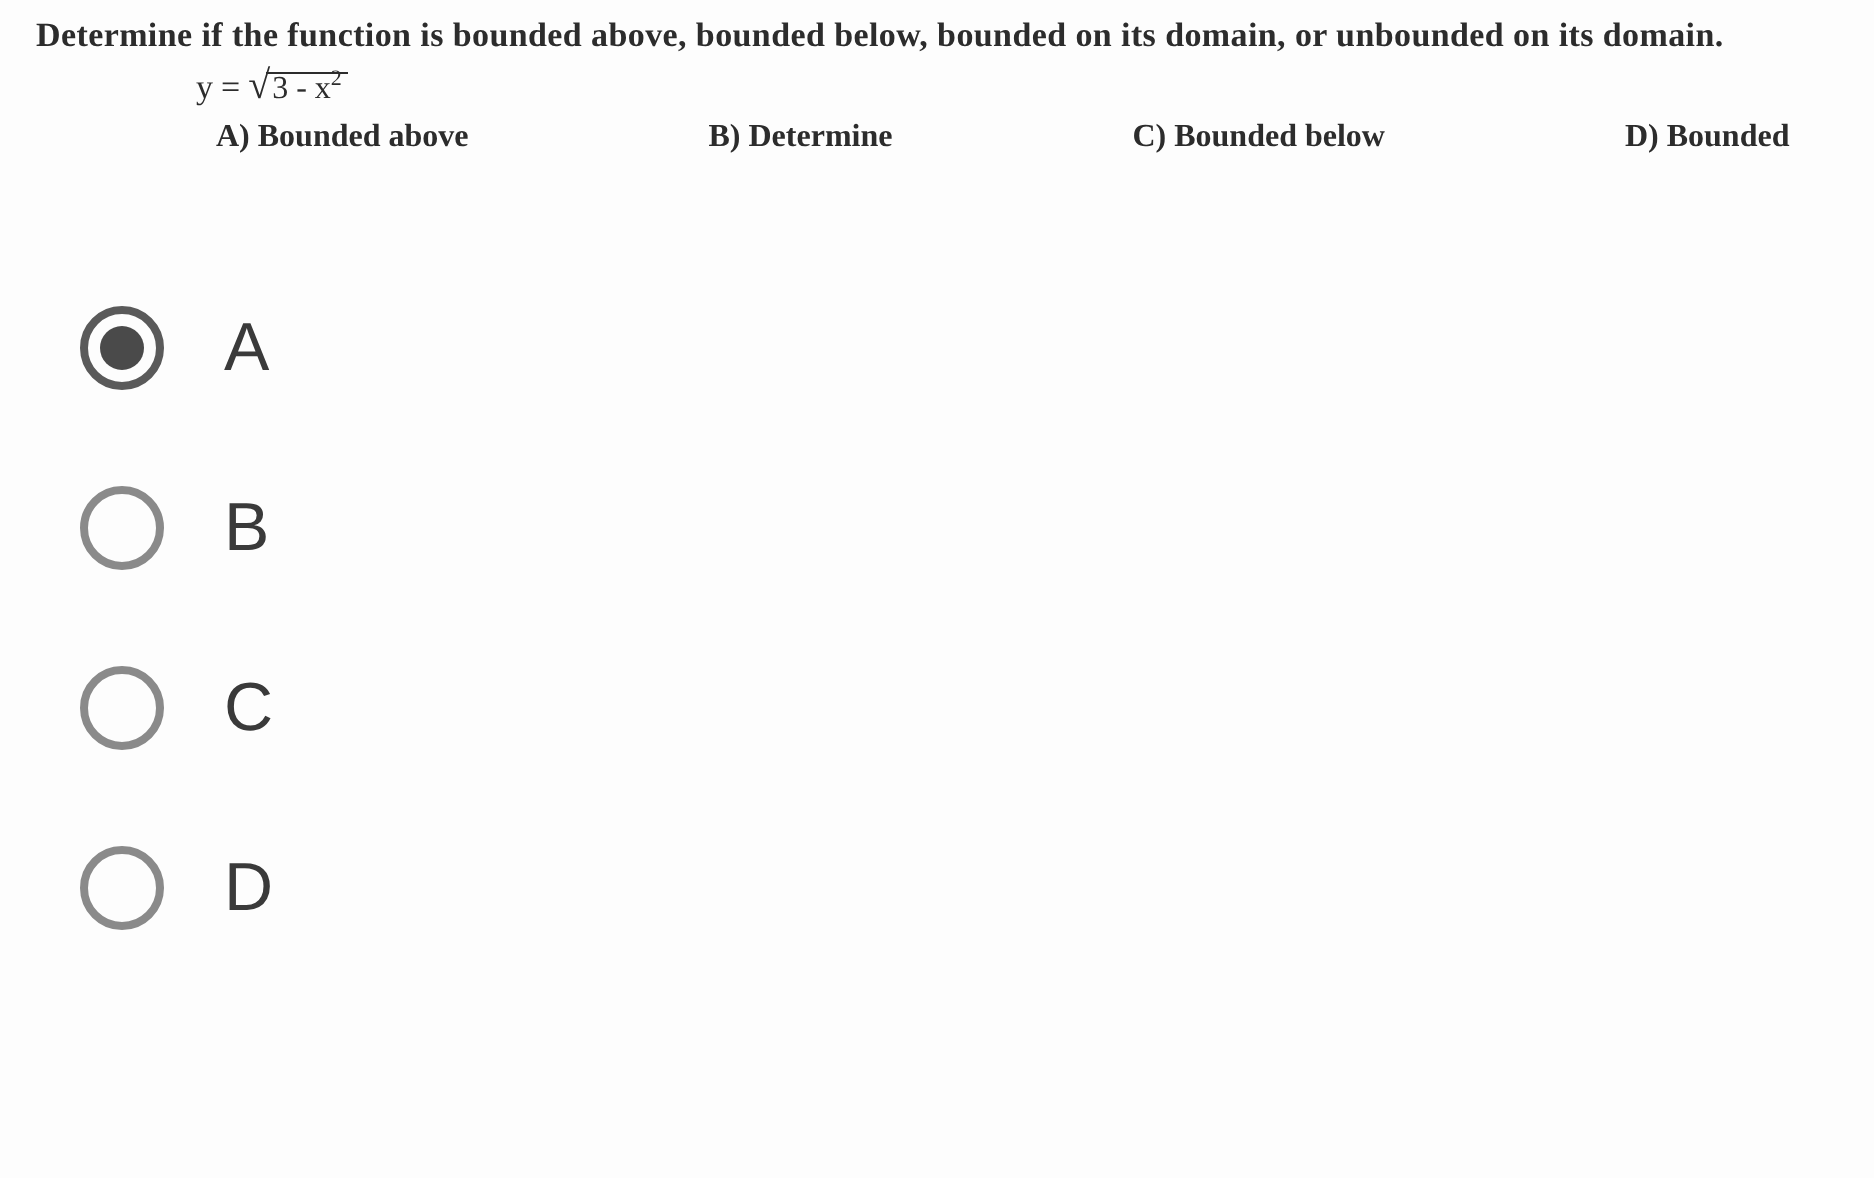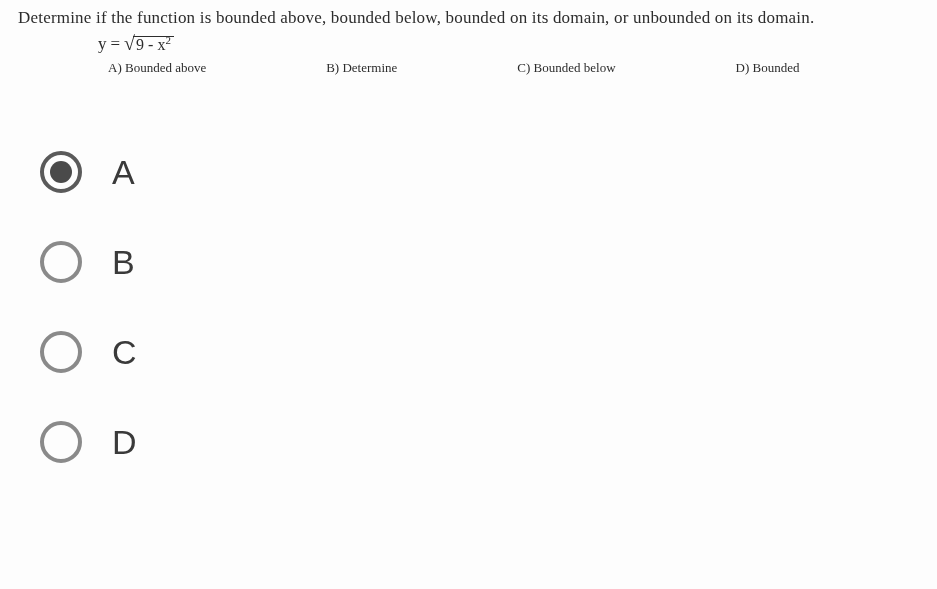--- a/index.html
+++ b/index.html
@@ -5,21 +5,21 @@
     * { margin: 0; padding: 0; box-sizing: border-box; }
     body {
       font-family: Georgia, 'Times New Roman', serif;
       background: #fdfdfd;
       width: 937px;
       height: 589px;
       padding: 8px 18px;
       color: #333;
     }
     .question-text {
-      font-weight: normal;
+      font-weight: bold;
       color: #2c2c2c;
       font-size: 17px;
       letter-spacing: 0.2px;
     }
     .formula {
       margin: 6px 0 6px 80px;
       font-family: Georgia, serif;
       font-size: 17px;
       color: #2c2c2c;
       font-weight: 500;
@@ -44,22 +44,23 @@
     }
     .sup {
       font-size: 11px;
       vertical-align: super;
       line-height: 0;
     }
     .options-row {
       display: flex;
       margin-left: 90px;
       gap: 120px;
-      font-size: 13px;
+      font-size: 16px;
       color: #2c2c2c;
+      font-weight: bold;
     }
     .option-item {
       white-space: nowrap;
     }
     .answer-list {
       margin-top: 75px;
       margin-left: 22px;
       display: flex;
       flex-direction: column;
       gap: 48px;
@@ -103,21 +104,21 @@
 </head>
 <body>
 
 <div class="question-text">Determine if the function is bounded above, bounded below, bounded on its domain, or unbounded on its domain.</div>
 
 <div class="formula">
   <span>y</span>
   <span>=</span>
   <span class="sqrt">
     <span class="radical">√</span>
-    <span class="radicand"><span>9 - x</span><span class="sup">2</span></span>
+    <span class="radicand"><span>3 - x</span><span class="sup">2</span></span>
   </span>
 </div>
 
 <div class="options-row">
   <span class="option-item">A) Bounded above</span>
   <span class="option-item">B) Determine</span>
   <span class="option-item">C) Bounded below</span>
   <span class="option-item">D) Bounded</span>
 </div>
 

